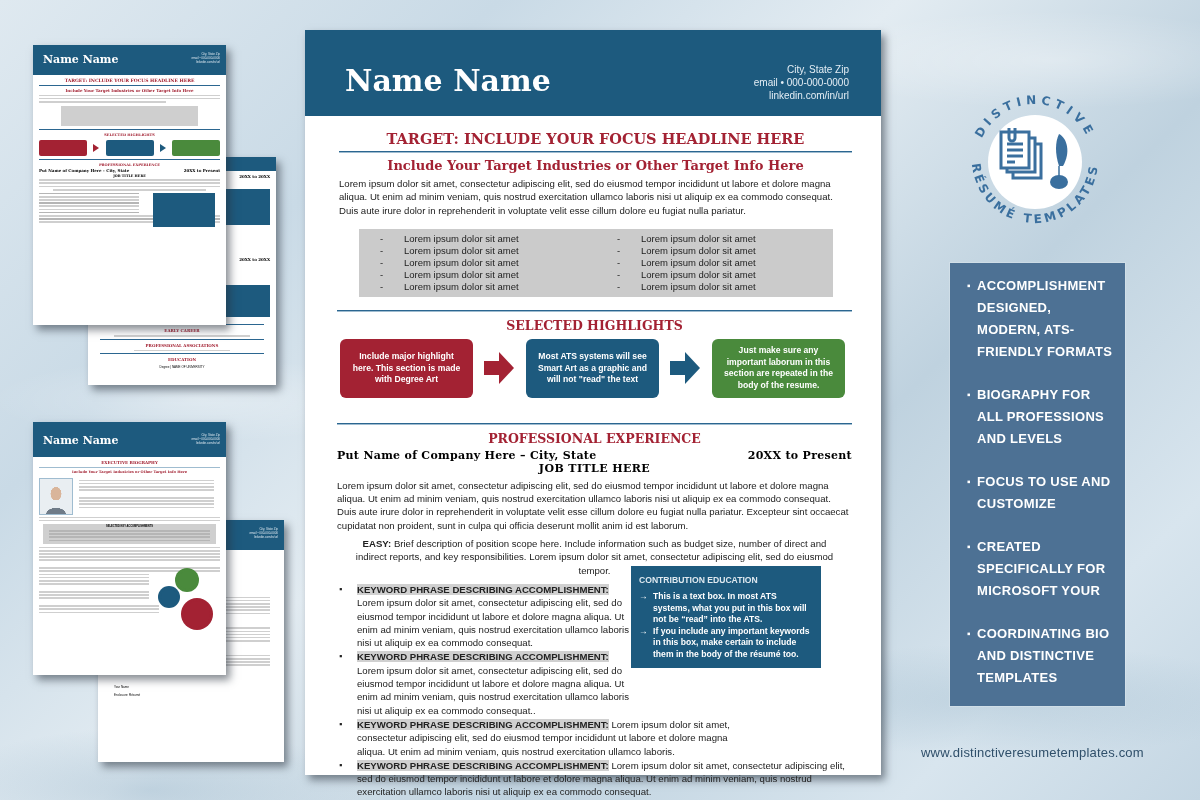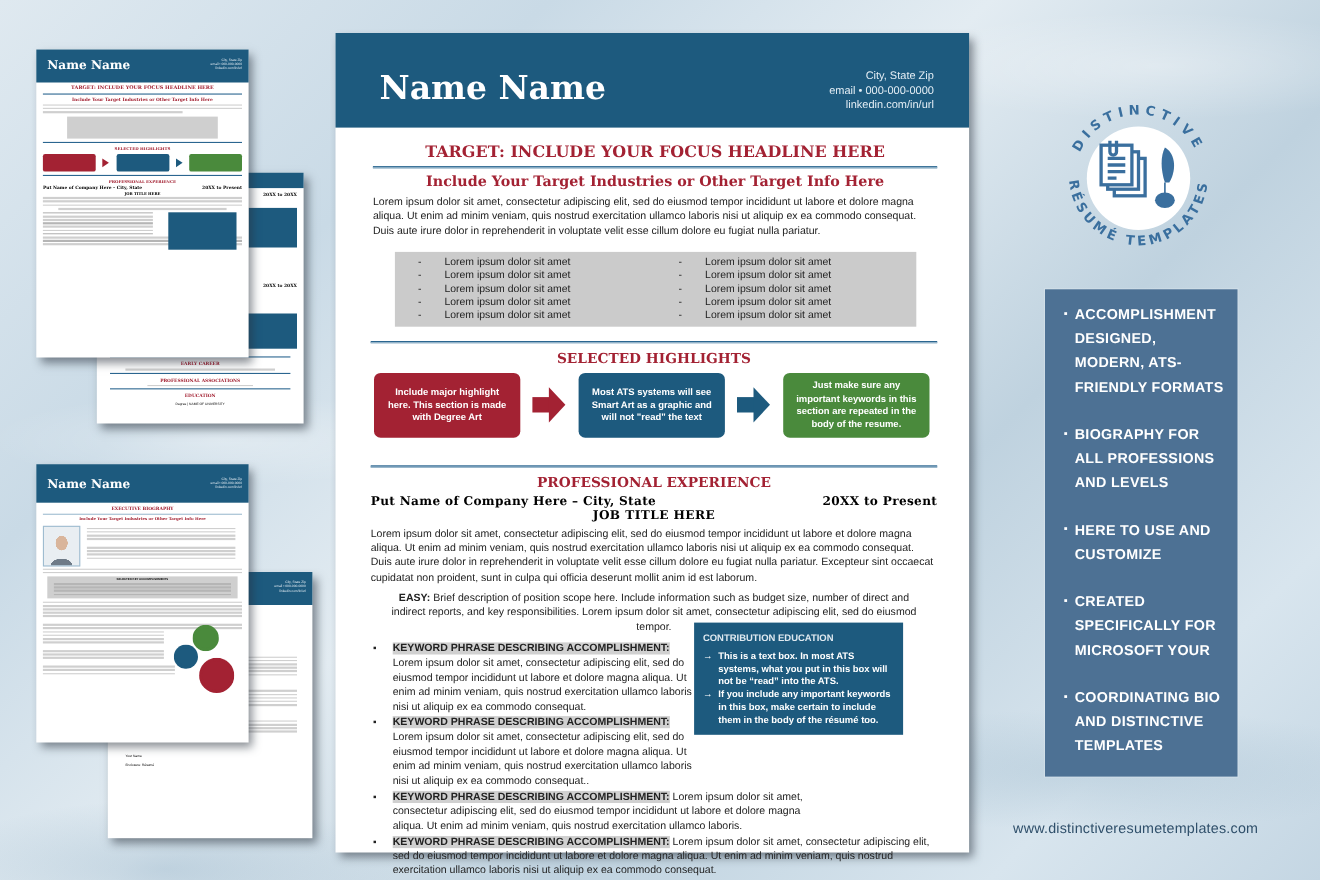--- a/index.html
+++ b/index.html
@@ -284,21 +284,21 @@
 
   <div style="padding:0 29px 0 32px">
     <div class="rule" style="margin:13px 0 6px"></div>
     <div class="sec-title red serif" style="font-size:12.5px">SELECTED HIGHLIGHTS</div>
   </div>
   <div class="hl-row" style="margin:6px 36px 0 35px">
     <div class="hl" style="background:#a32233">Include major highlight here. This section is made with Degree Art</div>
     <div class="arrow" style="--c:#a32233"></div>
     <div class="hl" style="background:#1d5a7e">Most ATS systems will see Smart Art as a graphic and will not "read" the text</div>
     <div class="arrow" style="--c:#1d5a7e"></div>
-    <div class="hl" style="background:#4a8a3c">Just make sure any important keywords in this section are repeated in the body of the resume.</div>
+    <div class="hl" style="background:#4a8a3c">Just make sure any important laborum in this section are repeated in the body of the resume.</div>
   </div>
 
   <div style="padding:0 29px 0 32px">
     <div class="rule" style="margin:25px 0 6px"></div>
     <div class="sec-title red serif" style="font-size:12.5px">PROFESSIONAL EXPERIENCE</div>
     <div class="serif" style="display:flex;justify-content:space-between;font-weight:bold;font-size:11px;margin-top:3px;letter-spacing:.3px">
       <span>Put Name of Company Here – City, State</span>
       <span>20XX to Present</span>
     </div>
     <div class="serif" style="text-align:center;font-weight:bold;font-size:11px;letter-spacing:.4px">JOB TITLE HERE</div>
@@ -376,21 +376,21 @@
         <span style="width:140px">ACCOMPLISHMENT DESIGNED, MODERN, ATS-FRIENDLY FORMATS</span>
       </div>
     <div style="height:21px"></div>
     <div class="feat">
         <span class="dot">▪</span>
         <span style="width:140px">BIOGRAPHY FOR ALL PROFESSIONS AND LEVELS</span>
       </div>
     <div style="height:21px"></div>
     <div class="feat">
         <span class="dot">▪</span>
-        <span style="width:140px">HERE TO USE AND CUSTOMIZE</span>
+        <span style="width:140px">FOCUS TO USE AND CUSTOMIZE</span>
       </div>
     <div style="height:21px"></div>
     <div class="feat">
         <span class="dot">▪</span>
         <span style="width:140px">CREATED SPECIFICALLY FOR MICROSOFT YOUR</span>
       </div>
     <div style="height:21px"></div>
     <div class="feat">
         <span class="dot">▪</span>
         <span style="width:140px">COORDINATING BIO AND DISTINCTIVE TEMPLATES</span>

